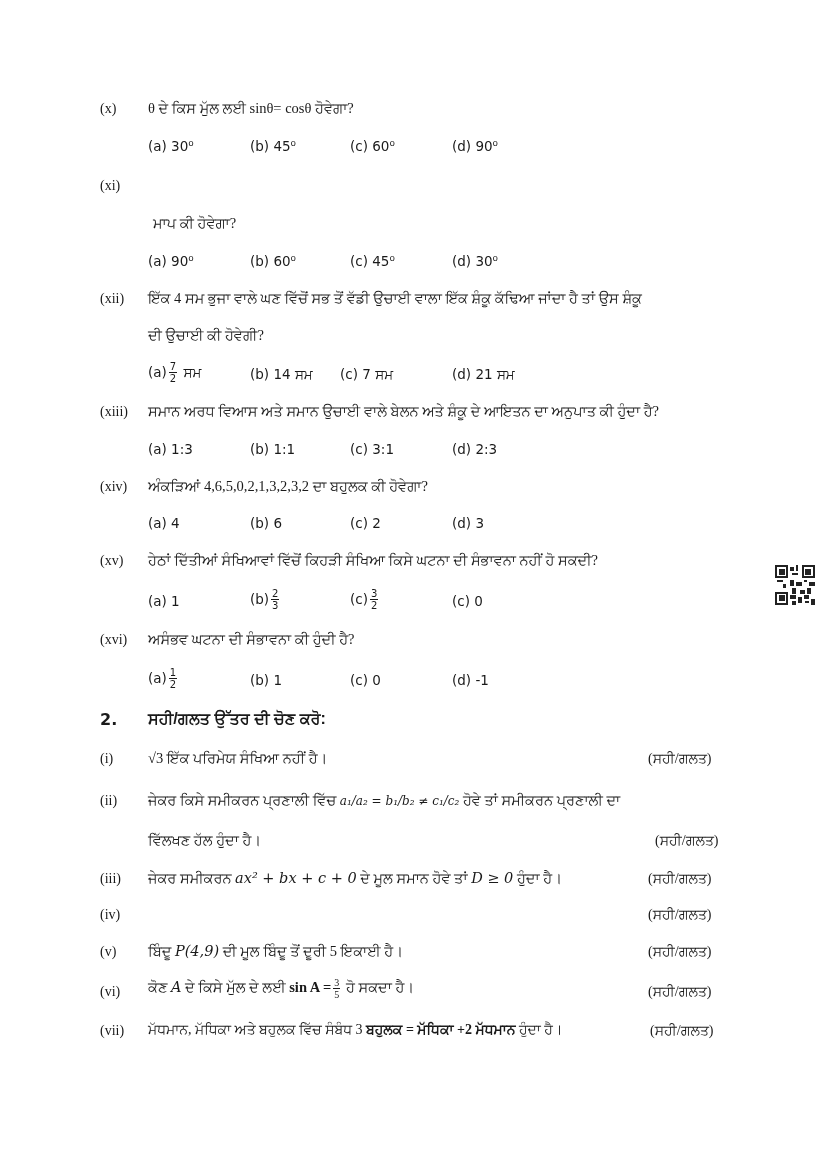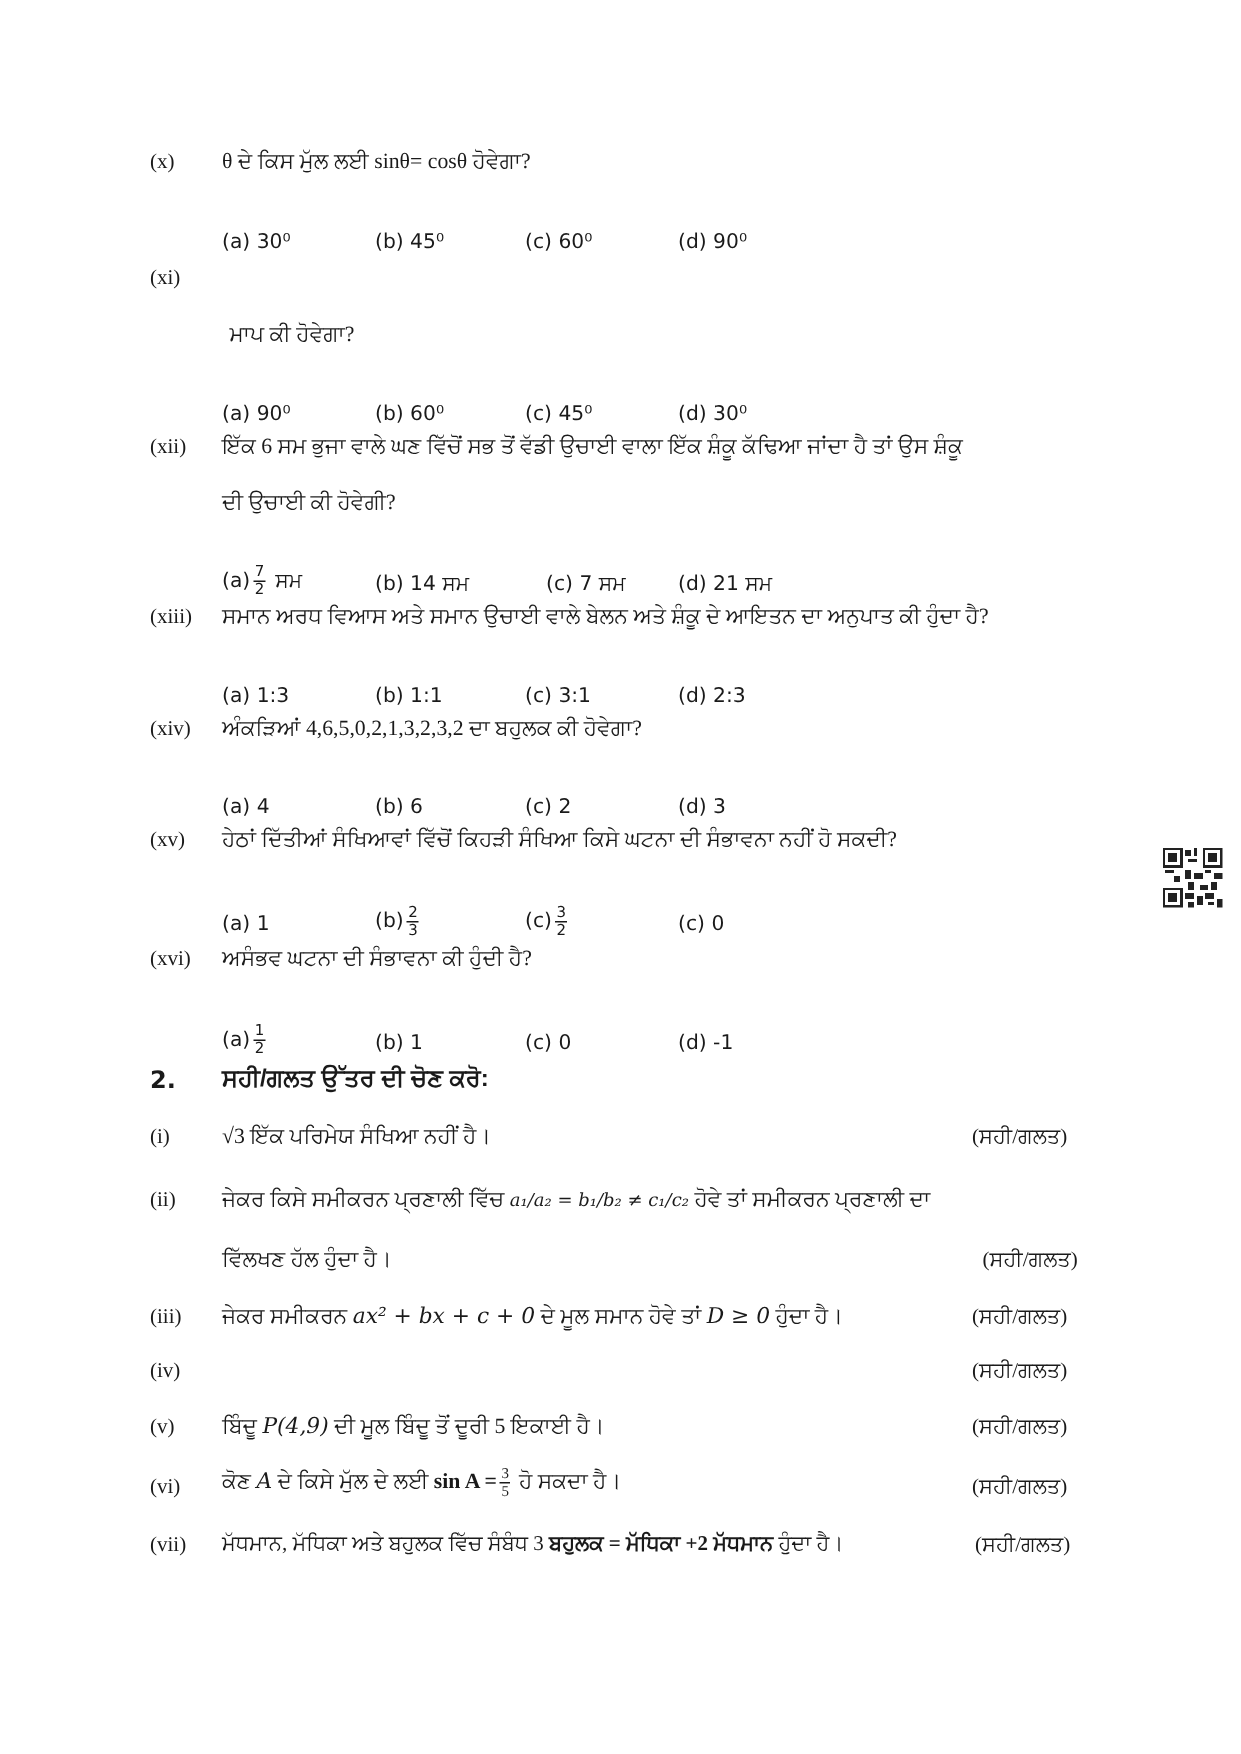--- a/index.html
+++ b/index.html
@@ -1,21 +1,21 @@
 <!DOCTYPE html>
 <html><head>
 <meta charset="utf-8">
 <style>
   html, body { margin:0; padding:0; background:#ffffff; }
   body { width:827px; height:1169px; position:relative; overflow:hidden;
          font-family:"Liberation Serif", "DejaVu Serif", serif; color:#1a1a1a; }
   .page { position:absolute; left:0; top:0; width:827px; height:1169px; }
   .q-num { position:absolute; left:100px; font-size:14px; }
   .q-text { position:absolute; left:148px; font-size:14.5px; white-space:nowrap; }
-  .opt { position:absolute; font-size:14.5px; white-space:nowrap; font-family:"DejaVu Sans", sans-serif; font-size:13.5px;margin-top:15px; }
+  .opt { position:absolute; font-size:14.5px; white-space:nowrap; font-family:"DejaVu Sans", sans-serif; font-size:13.5px; }
   .mark { position:absolute; font-size:14px; white-space:nowrap; }
   .sec-num { position:absolute; left:100px; font-size:16px; font-weight:bold; font-family:"DejaVu Sans", sans-serif; }
   .sec-title { position:absolute; left:148px; font-size:16px; font-weight:bold; font-family:Liberation Sans, sans-serif; white-space:nowrap; }
   .math { font-family:"DejaVu Serif", serif; font-style:italic; }
   .frac { display:inline-flex; flex-direction:column; align-items:center; vertical-align:middle; font-size:10px; line-height:11px; margin:0 2px; }
   .frac .num { border-bottom:1px solid #1a1a1a; padding:0 1px; }
   .bold { font-weight:bold; }
   .qr { position:absolute; left:775px; top:565px; width:40px; height:40px; }
 </style>
 </head>
@@ -31,28 +31,28 @@
   <div class="opt" style="left:452px;top:138px"><span>(d)</span> <span>90⁰</span></div>
 
   <div class="q-num" style="top:178px">(xi)</div>
   <div class="q-text" style="left:153px;top:215px">ਮਾਪ ਕੀ ਹੋਵੇਗਾ?</div>
   <div class="opt" style="left:148px;top:253px"><span>(a)</span> <span>90⁰</span></div>
   <div class="opt" style="left:250px;top:253px"><span>(b)</span> <span>60⁰</span></div>
   <div class="opt" style="left:350px;top:253px"><span>(c)</span> <span>45⁰</span></div>
   <div class="opt" style="left:452px;top:253px"><span>(d)</span> <span>30⁰</span></div>
 
   <div class="q-num" style="top:291px">(xii)</div>
-  <div class="q-text" style="top:290px">ਇੱਕ 6 ਸਮ ਭੁਜਾ ਵਾਲੇ ਘਣ ਵਿੱਚੋਂ ਸਭ ਤੋਂ ਵੱਡੀ ਉਚਾਈ ਵਾਲਾ ਇੱਕ ਸ਼ੰਕੂ ਕੱਢਿਆ ਜਾਂਦਾ ਹੈ ਤਾਂ ਉਸ ਸ਼ੰਕੂ</div>
+  <div class="q-text" style="top:290px">ਇੱਕ 4 ਸਮ ਭੁਜਾ ਵਾਲੇ ਘਣ ਵਿੱਚੋਂ ਸਭ ਤੋਂ ਵੱਡੀ ਉਚਾਈ ਵਾਲਾ ਇੱਕ ਸ਼ੰਕੂ ਕੱਢਿਆ ਜਾਂਦਾ ਹੈ ਤਾਂ ਉਸ ਸ਼ੰਕੂ</div>
   <div class="q-text" style="top:327px">ਦੀ ਉਚਾਈ ਕੀ ਹੋਵੇਗੀ?</div>
   <div class="opt" style="left:148px;top:361px"><span>(a)</span><span class="frac">
         <span class="num">7</span>
         <span>2</span>
       </span> <span>ਸਮ</span></div>
   <div class="opt" style="left:250px;top:366px"><span>(b)</span> <span>14 ਸਮ</span></div>
-  <div class="opt" style="left:364px;top:366px"><span>(c)</span> <span>7 ਸਮ</span></div>
+  <div class="opt" style="left:340px;top:366px"><span>(c)</span> <span>7 ਸਮ</span></div>
   <div class="opt" style="left:452px;top:366px"><span>(d)</span> <span>21 ਸਮ</span></div>
 
   <div class="q-num" style="top:404px">(xiii)</div>
   <div class="q-text" style="top:403px">ਸਮਾਨ ਅਰਧ ਵਿਆਸ ਅਤੇ ਸਮਾਨ ਉਚਾਈ ਵਾਲੇ ਬੇਲਨ ਅਤੇ ਸ਼ੰਕੂ ਦੇ ਆਇਤਨ ਦਾ ਅਨੁਪਾਤ ਕੀ ਹੁੰਦਾ ਹੈ?</div>
   <div class="opt" style="left:148px;top:441px"><span>(a)</span> <span>1:3</span></div>
   <div class="opt" style="left:250px;top:441px"><span>(b)</span> <span>1:1</span></div>
   <div class="opt" style="left:350px;top:441px"><span>(c)</span> <span>3:1</span></div>
   <div class="opt" style="left:452px;top:441px"><span>(d)</span> <span>2:3</span></div>
 
   <div class="q-num" style="top:479px">(xiv)</div>

